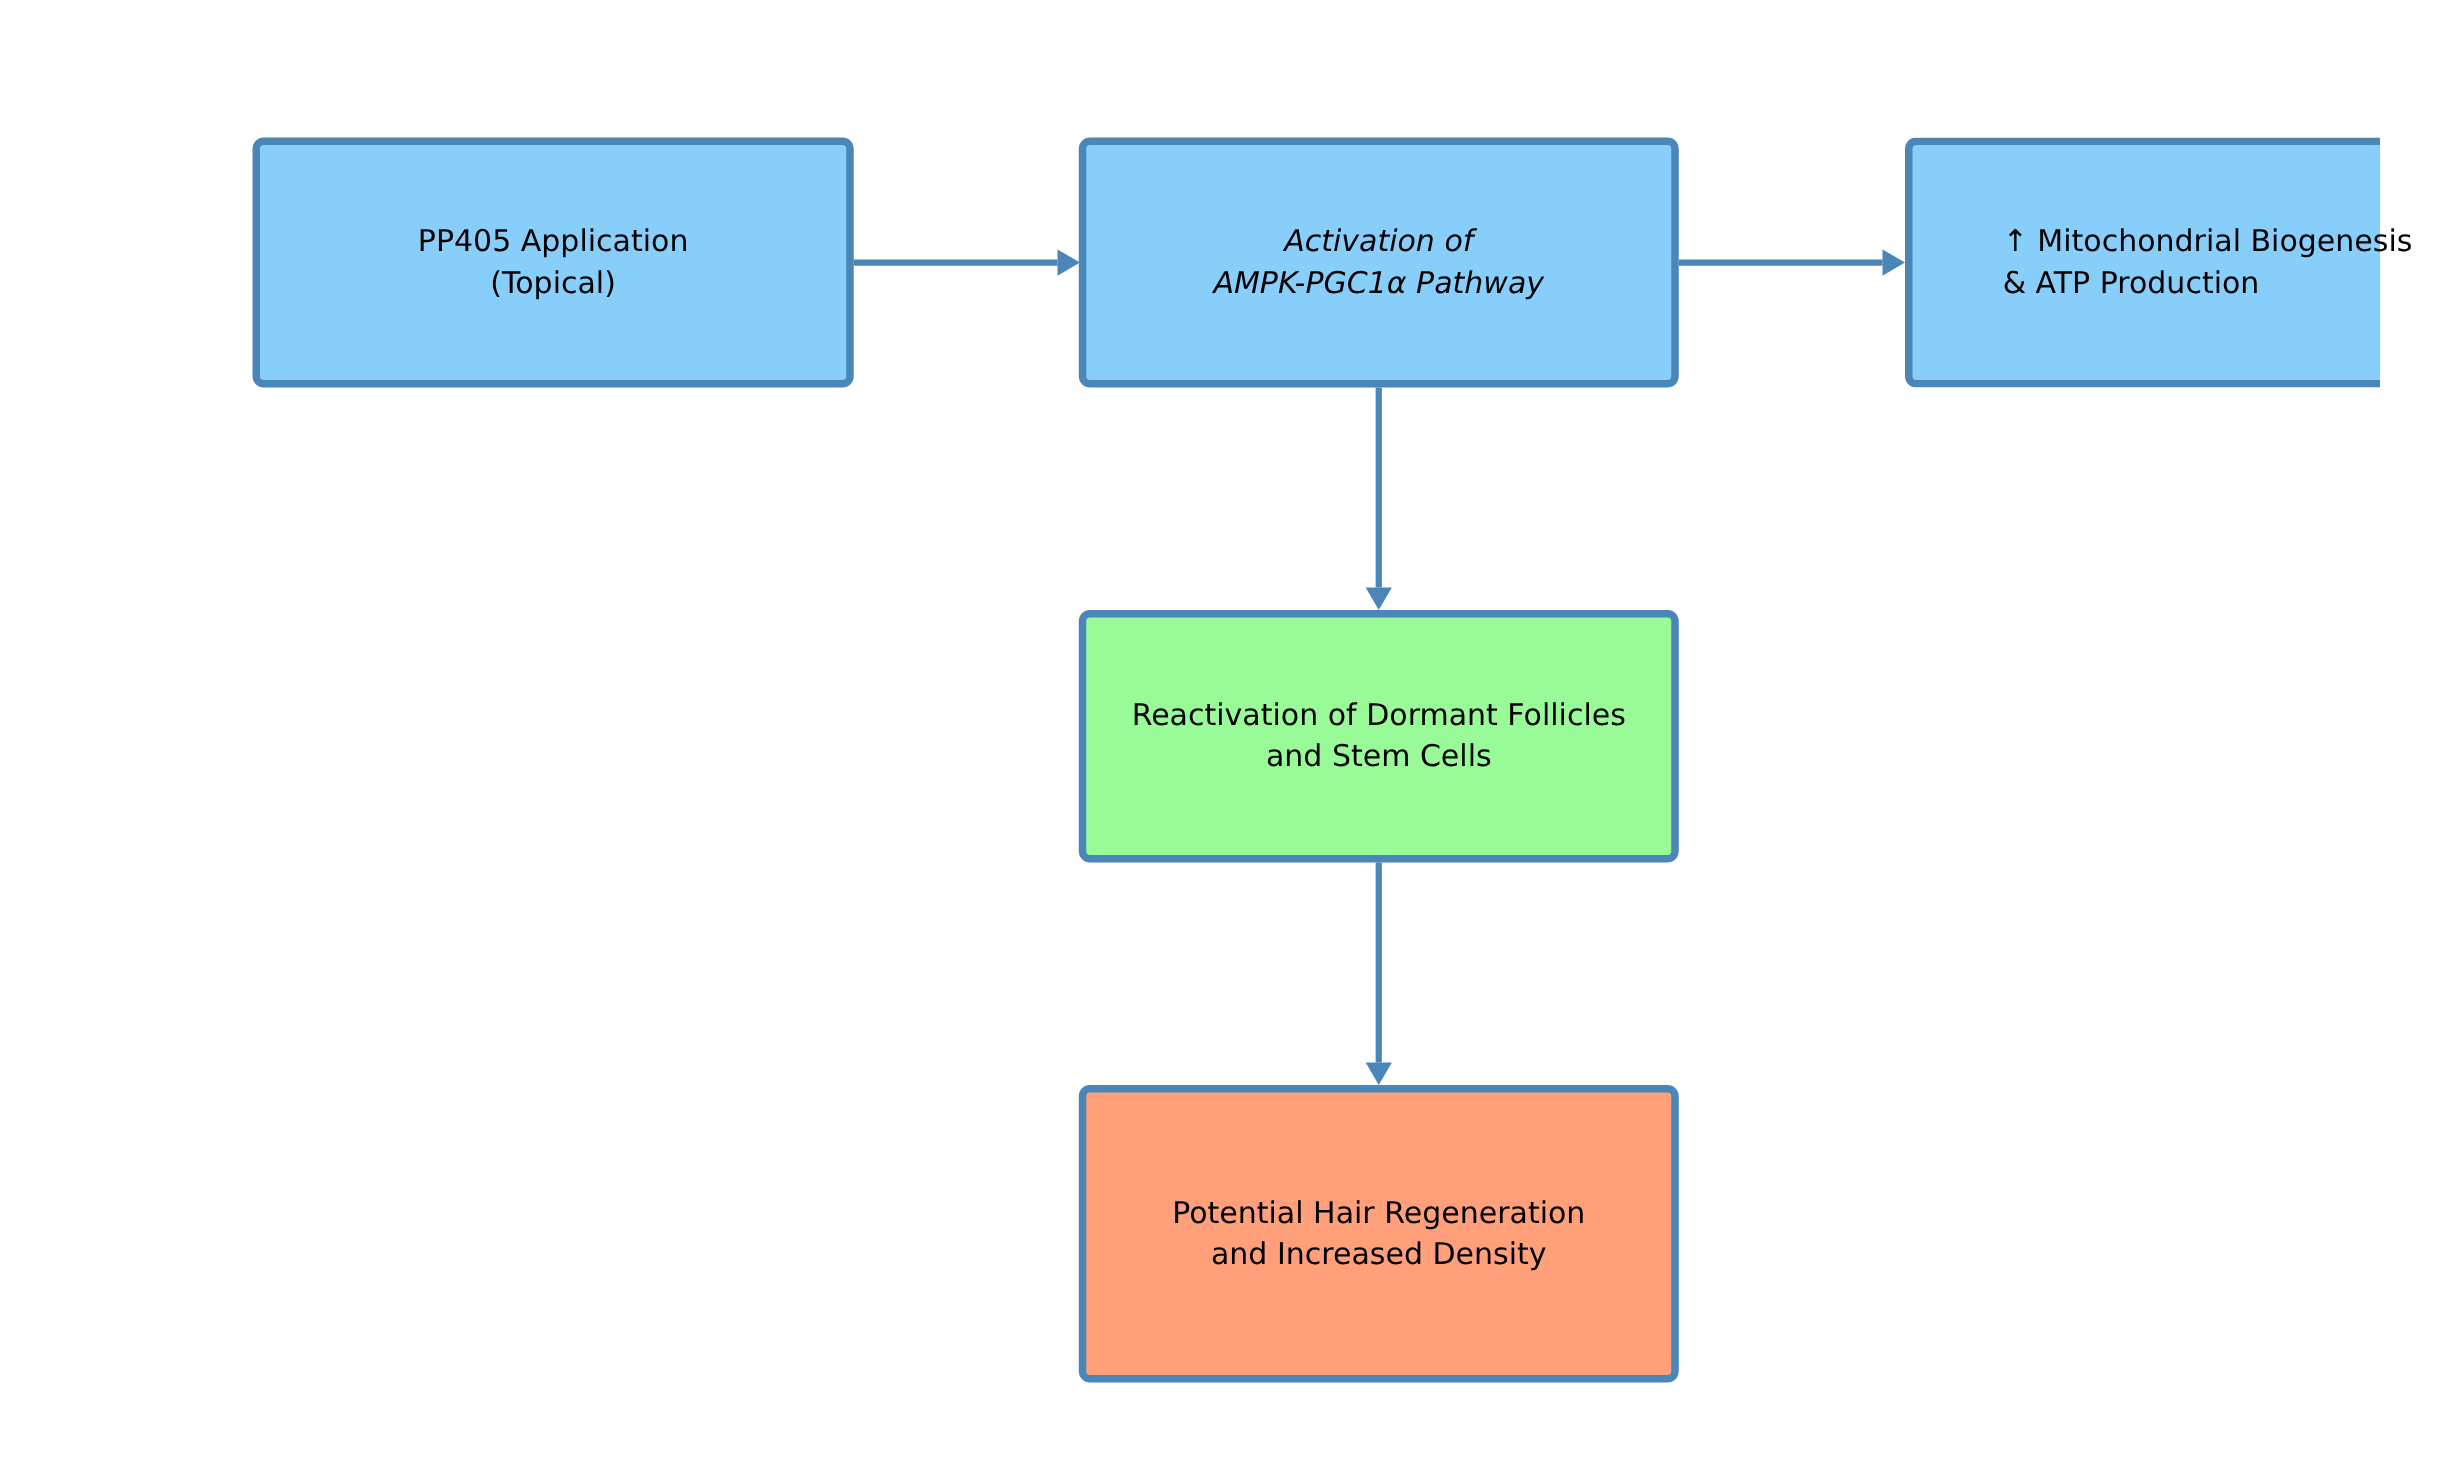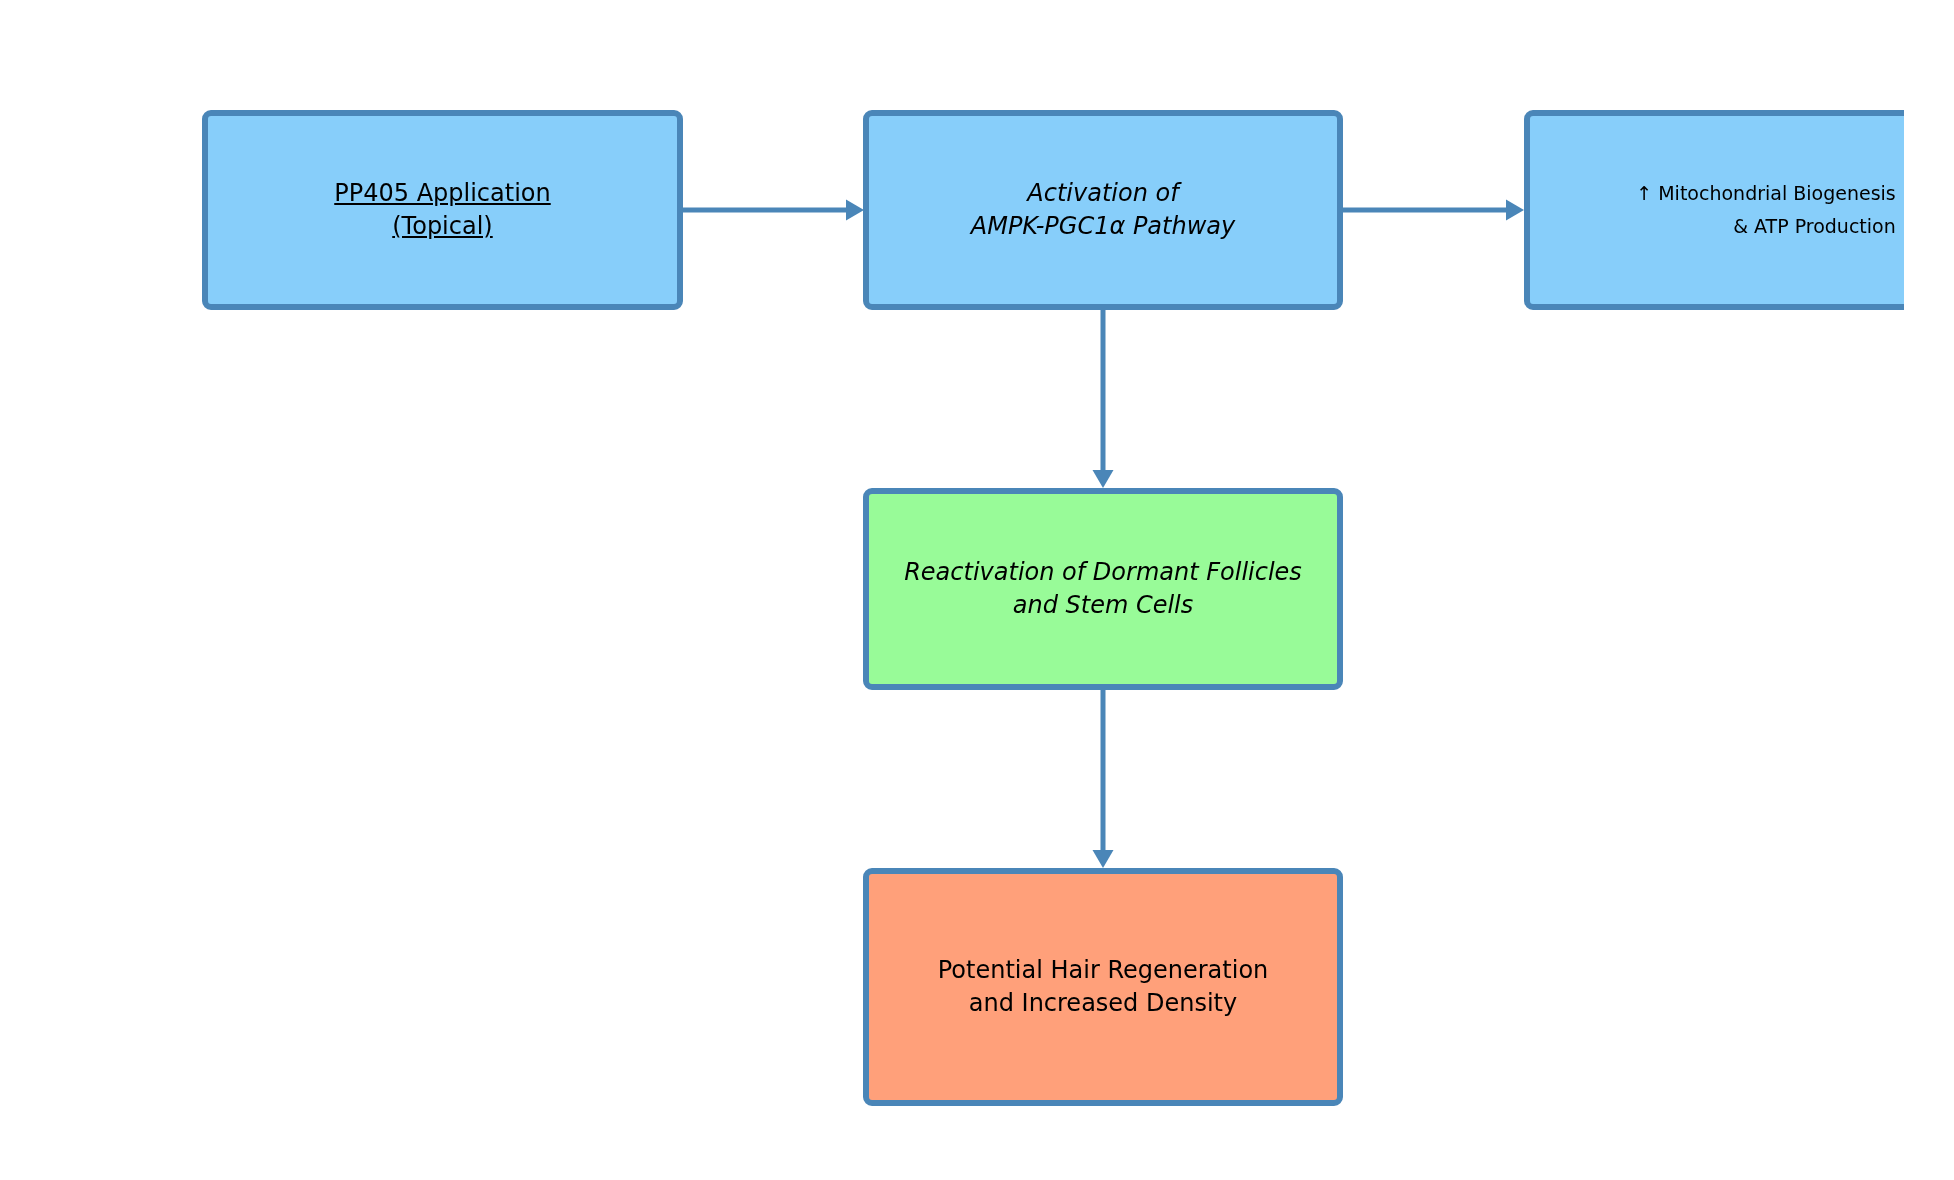--- a/index.html
+++ b/index.html
@@ -25,44 +25,44 @@
   }
   .node {
     position: absolute;
     border: 6px solid var(--node-border);
     border-radius: 9px;
     display: flex;
     align-items: center;
     justify-content: center;
   }
   .fill-blue   { background: var(--node-blue); }
-  .fill-green  { background: var(--node-green); font-style: italic; }
+  .fill-green  { background: var(--node-green); }
   .fill-orange { background: var(--node-orange); }
   .node-label {
     white-space: pre-line;
     text-align: center;
     color: var(--text);
     font-size: 24px;
     line-height: 33px;
   }
   
   .clip-region {
     position: absolute;
     overflow: hidden;
   }
   .clip-region .node {
     left: 0; top: 0;
   }
   .float-label {
     position: absolute;
     transform: translate(-50%, -50%);
     white-space: pre;
-    text-align: right;
+    text-align: left;
     color: var(--text);
-    font-size: 19px;
+    font-size: 24px;
     line-height: 33px;
   }
   .arrow-layer {
     position: absolute;
     left: 0; top: 0;
     pointer-events: none;
   }
   .arrow-line {
     stroke: var(--arrow);
     stroke-width: 5;
@@ -71,21 +71,21 @@
   .arrow-head {
     fill: var(--arrow);
     stroke: none;
   }
 </style>
 </head>
 <body>
 
 <div class="canvas">
 
-  <div class="node fill-blue" style="left:202px; top:110px; width:481px; height:200px;text-decoration:underline;">
+  <div class="node fill-blue" style="left:202px; top:110px; width:481px; height:200px;">
     <span class="node-label">PP405 Application
 (Topical)</span>
   </div>
 
   <div class="node fill-blue" style="left:863px; top:110px; width:480px; height:200px;font-style:italic;">
     <span class="node-label">Activation of
 AMPK-PGC1α Pathway</span>
   </div>
 
   <div class="clip-region" style="left:1524px; top:110px; width:380px; height:200px;">

